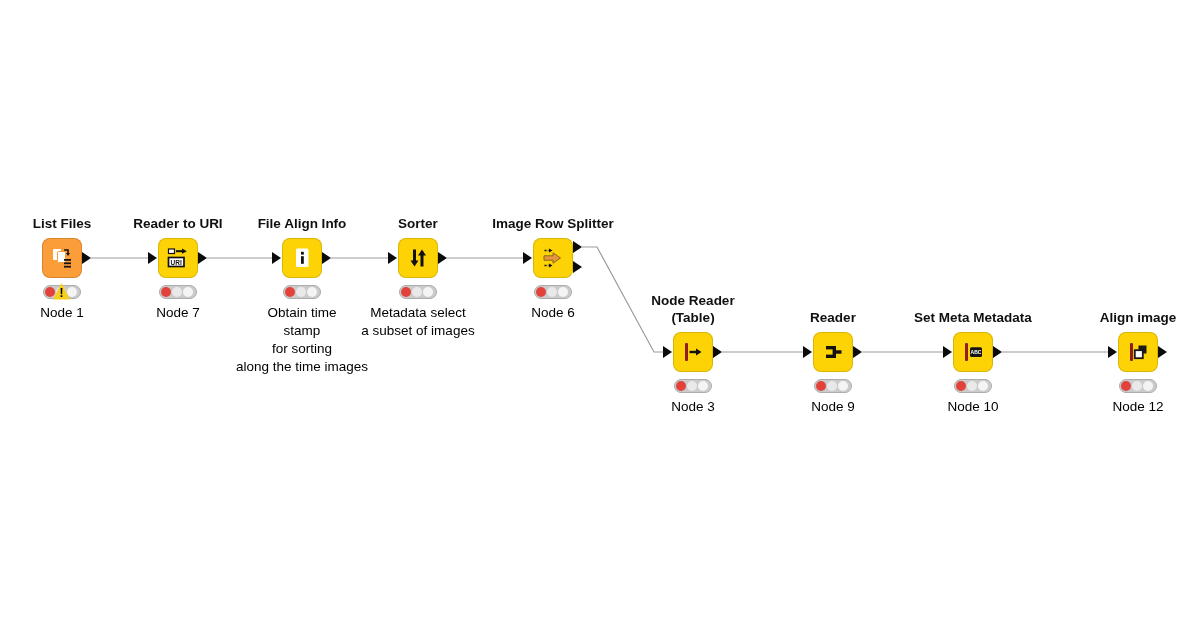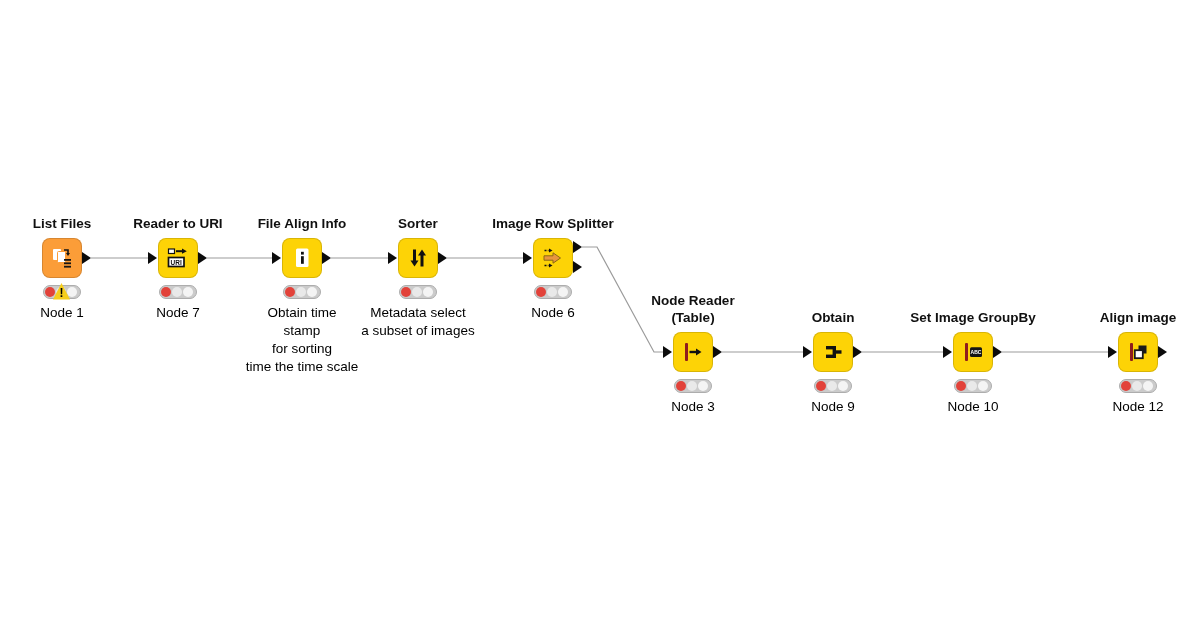--- a/index.html
+++ b/index.html
@@ -132,21 +132,21 @@
     <span class="port out"></span>
   </div>
   <div class="traffic">
     <span class="dot red"></span>
     <span class="dot o1"></span>
     <span class="dot o2"></span>
   </div>
   <div class="caption">Obtain time
 stamp
 for sorting
-time the time scale</div>
+along the time images</div>
 </div>
 
 <div class="ng g3">
   <div class="title">Sorter</div>
   <div class="square yellow">
     <svg class="icon" viewBox="0 0 26 26">
       <line x1="9.5" y1="4.5" x2="9.5" y2="17" stroke="#111" stroke-width="3"></line>
       <polygon points="5.5,15.5 13.5,15.5 9.5,21.5" fill="#111"></polygon>
       <line x1="17" y1="21.5" x2="17" y2="9" stroke="#111" stroke-width="3"></line>
       <polygon points="13,10.5 21,10.5 17,4.5" fill="#111"></polygon>
@@ -199,41 +199,41 @@
   </div>
   <div class="traffic">
     <span class="dot red"></span>
     <span class="dot o1"></span>
     <span class="dot o2"></span>
   </div>
   <div class="caption">Node 3</div>
 </div>
 
 <div class="ng g6">
-  <div class="title">Obtain</div>
+  <div class="title">Reader</div>
   <div class="square yellow">
     <svg class="icon" viewBox="0 0 26 26">
       <rect x="6" y="7" width="9" height="3.4" fill="#111"></rect>
       <rect x="6" y="15.6" width="9" height="3.4" fill="#111"></rect>
       <rect x="12.6" y="7" width="3.4" height="12" fill="#111"></rect>
       <rect x="13" y="11.3" width="8.5" height="3.4" fill="#111"></rect>
     </svg>
     <span class="port in"></span>
     <span class="port out"></span>
   </div>
   <div class="traffic">
     <span class="dot red"></span>
     <span class="dot o1"></span>
     <span class="dot o2"></span>
   </div>
   <div class="caption">Node 9</div>
 </div>
 
 <div class="ng g7">
-  <div class="title">Set Image GroupBy</div>
+  <div class="title">Set Meta Metadata</div>
   <div class="square yellow">
     <svg class="icon" viewBox="0 0 26 26">
       <rect x="5" y="4" width="3" height="18" rx="1" fill="#8F1D1D"></rect>
       <rect x="10" y="8.3" width="12" height="9.6" rx="1.5" fill="#151515"></rect>
       <text x="16" y="15.1" font-size="5" font-weight="bold" fill="#fff" text-anchor="middle">ABC</text>
     </svg>
     <span class="port in"></span>
     <span class="port out"></span>
   </div>
   <div class="traffic">

